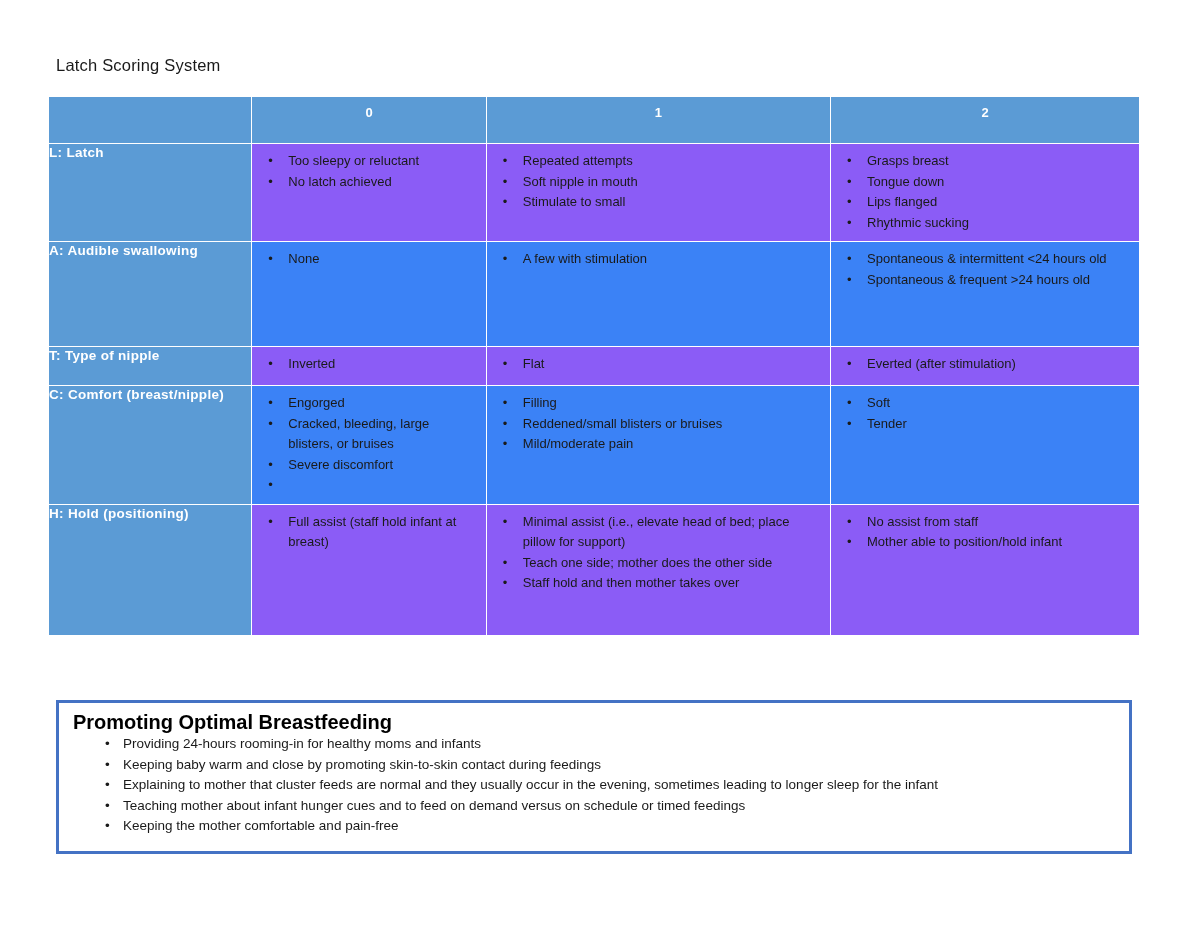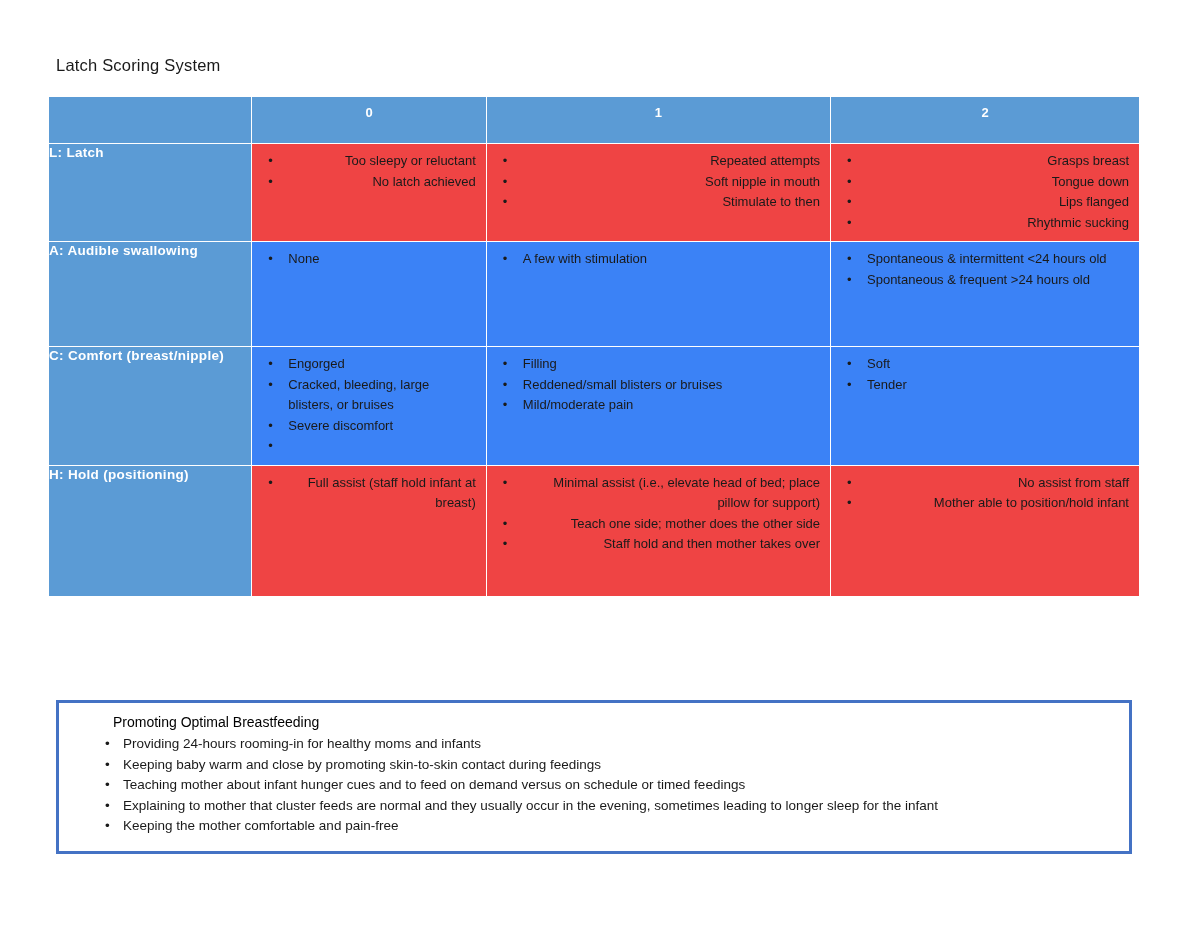--- a/index.html
+++ b/index.html
@@ -76,21 +76,21 @@
     color: #ffffff;
     font-weight: bold;
     font-size: 13.5px;
     line-height: 17px;
     padding: 8px 6px 8px 9px;
     letter-spacing: .3px;
     margin-top: 40px;
   }
 
   
-  .shade-a { background: #ef4444; text-align: right; }
+  .shade-a { background: #8b5cf6; }
   .shade-b { background: #3b82f6; }
 
   .cell-body {
     padding: 7px 8px 8px 2px;
     font-size: 13px;
     line-height: 20.5px;
     color: #1a1a1a;
   }
   ul.bul {
     margin: 0;
@@ -124,26 +124,25 @@
     position: absolute;
     left: 56px;
     top: 700px;
     width: 1076px;
     box-sizing: border-box;
     border: 3px solid #4472c4;
     background: #ffffff;
     padding: 9px 12px 14px 12px;
   }
   .promo-title {
-    font-size: 14px;
-    font-weight: normal;
+    font-size: 20px;
+    font-weight: bold;
     color: #000000;
     line-height: 20px;
     padding-left: 2px;
-    margin-left: 40px;
   }
   ul.promo-list {
     margin: 2px 0 0 0;
     padding: 0 0 0 52px;
     list-style: none;
   }
   ul.promo-list > li {
     position: relative;
     font-size: 13.5px;
     line-height: 20.5px;
@@ -194,21 +193,21 @@
                 <li>Too sleepy or reluctant</li>
                 <li>No latch achieved</li>
               </ul>
             </div>
         </td>
         <td class="shade-a">
           <div class="cell-body">
               <ul class="bul">
                 <li>Repeated attempts</li>
                 <li>Soft nipple in mouth</li>
-                <li>Stimulate to then</li>
+                <li>Stimulate to small</li>
               </ul>
             </div>
         </td>
         <td class="shade-a">
           <div class="cell-body">
               <ul class="bul">
                 <li>Grasps breast</li>
                 <li>Tongue down</li>
                 <li>Lips flanged</li>
                 <li>Rhythmic sucking</li>
@@ -236,20 +235,44 @@
         <td class="shade-b">
           <div class="cell-body">
               <ul class="bul">
                 <li>Spontaneous &amp; intermittent &lt;24 hours old</li>
                 <li>Spontaneous &amp; frequent &gt;24 hours old</li>
               </ul>
             </div>
         </td>
       </tr>
 
+      <tr class="r-type">
+        <td class="row-label">T:  Type of nipple</td>
+        <td class="shade-a">
+          <div class="cell-body">
+              <ul class="bul">
+                <li>Inverted</li>
+              </ul>
+            </div>
+        </td>
+        <td class="shade-a">
+          <div class="cell-body">
+              <ul class="bul">
+                <li>Flat</li>
+              </ul>
+            </div>
+        </td>
+        <td class="shade-a">
+          <div class="cell-body">
+              <ul class="bul">
+                <li>Everted (after stimulation)</li>
+              </ul>
+            </div>
+        </td>
+      </tr>
 
       <tr class="r-comfort">
         <td class="row-label">C:  Comfort (breast/nipple)</td>
         <td class="shade-b">
           <div class="cell-body">
               <ul class="bul">
                 <li>Engorged</li>
                 <li>Cracked, bleeding, large blisters, or bruises</li>
                 <li>Severe discomfort</li>
                 <li class="empty"></li>
@@ -304,19 +327,19 @@
       </tr>
 
     </tbody>
   </table>
 
   <div class="promo-box">
     <div class="promo-title">Promoting Optimal Breastfeeding</div>
     <ul class="promo-list">
         <li>Providing 24-hours rooming-in for healthy moms and infants</li>
         <li>Keeping baby warm and close by promoting skin-to-skin contact during feedings</li>
+        <li>Explaining to mother that cluster feeds are normal and they usually occur in the evening, sometimes leading to longer sleep for the infant</li>
         <li>Teaching mother about infant hunger cues and to feed on demand versus on schedule or timed feedings</li>
-        <li>Explaining to mother that cluster feeds are normal and they usually occur in the evening, sometimes leading to longer sleep for the infant</li>
         <li>Keeping the mother comfortable and pain-free</li>
       </ul>
   </div>
 
 </div>
 
 </body></html>

